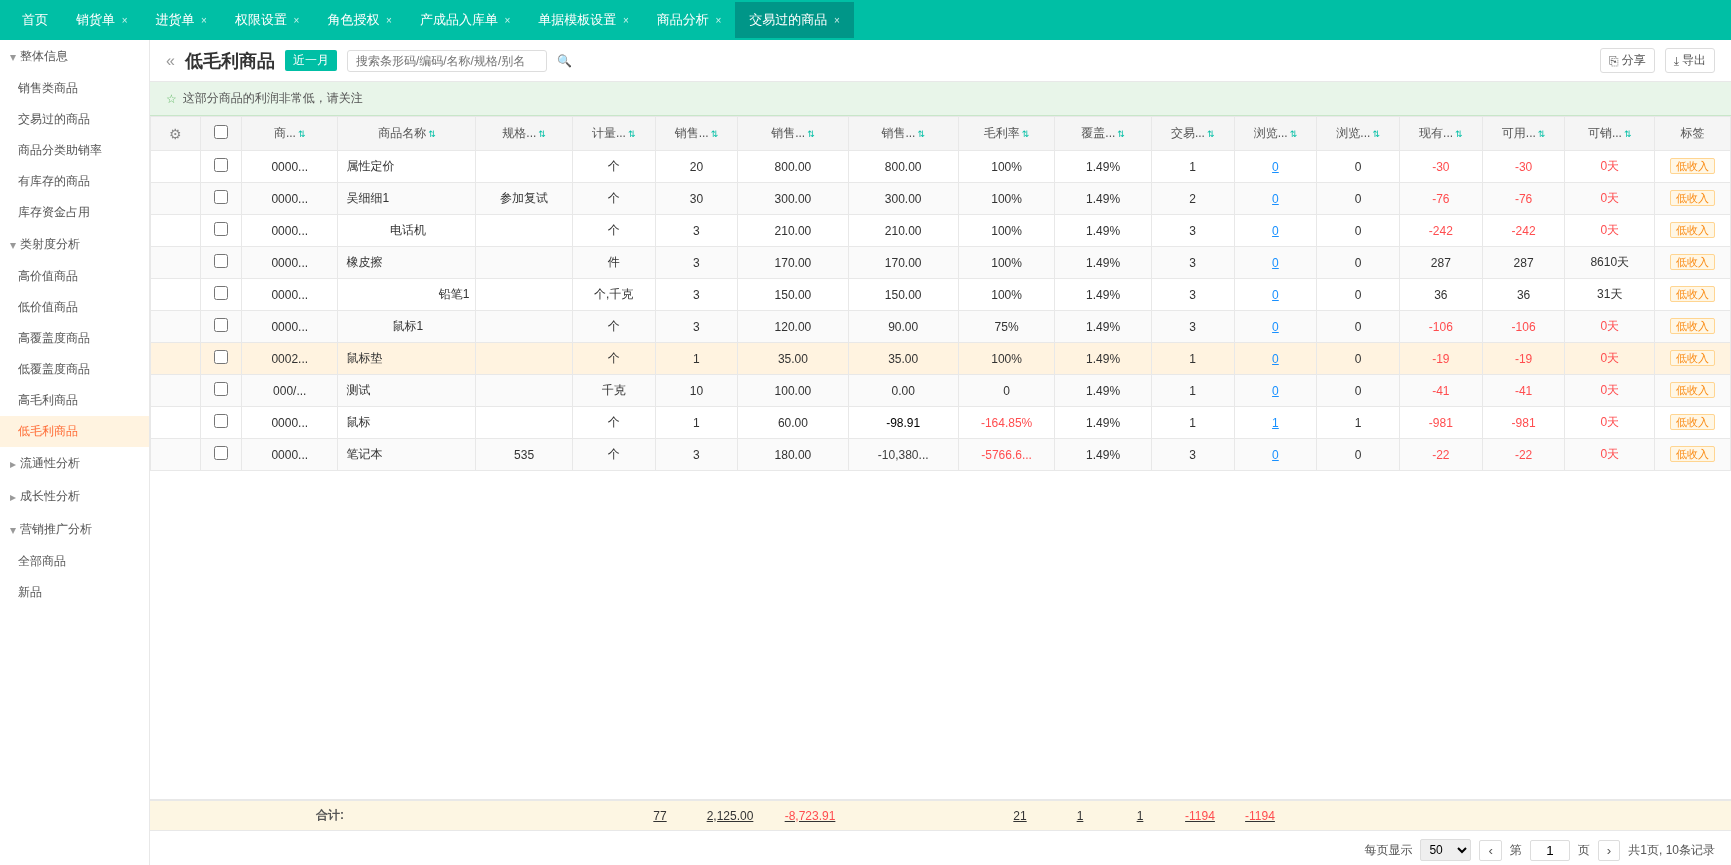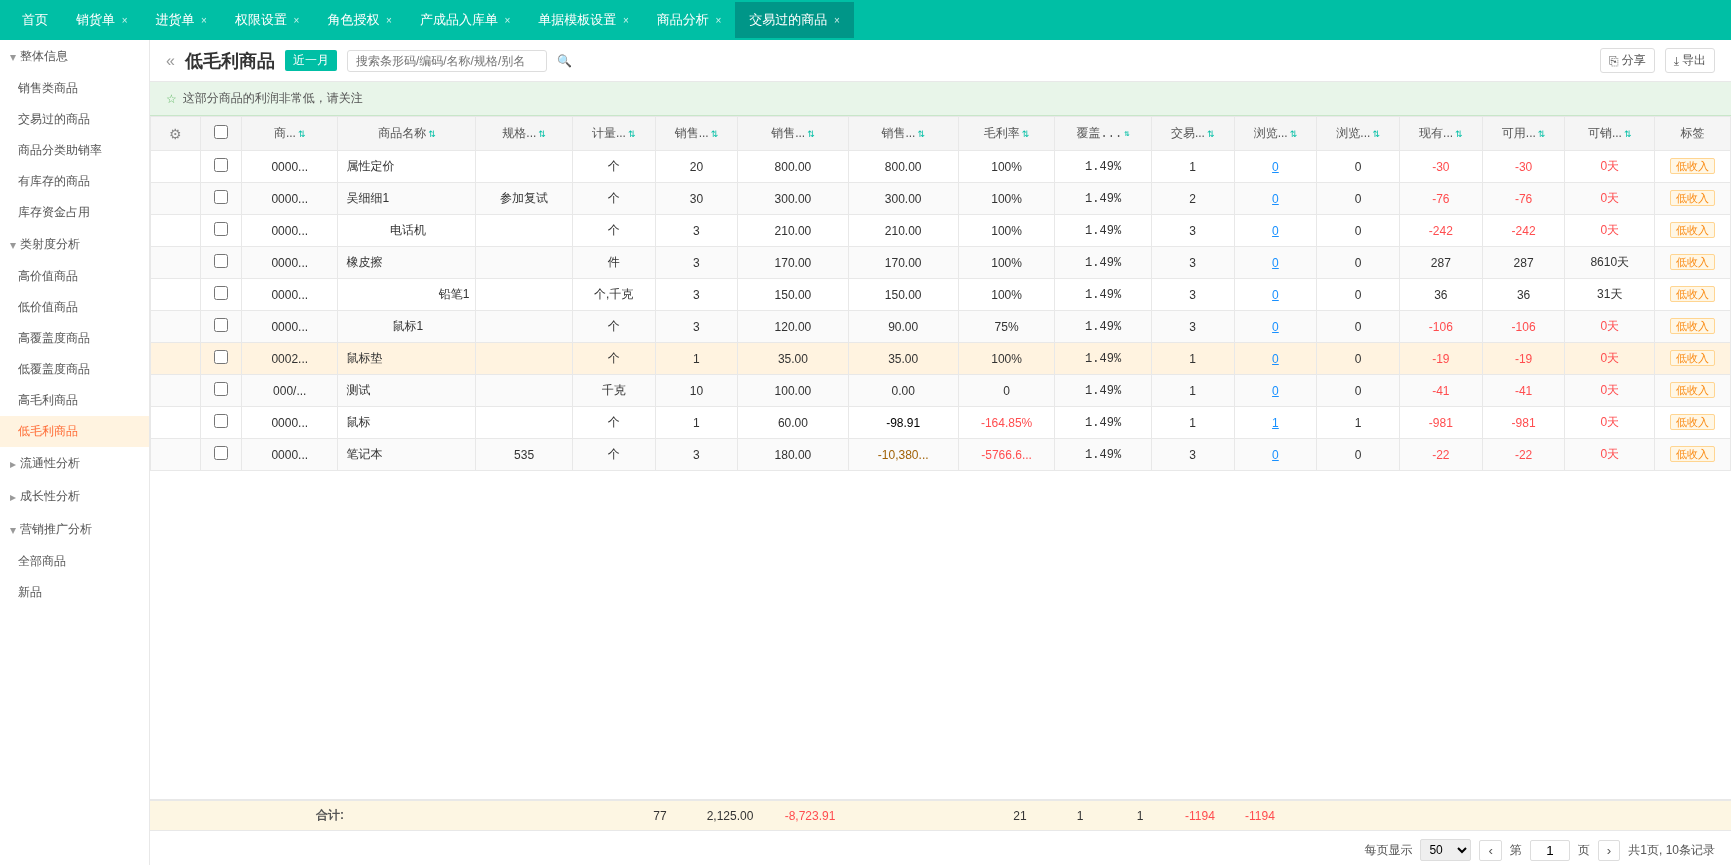--- a/index.html
+++ b/index.html
@@ -62,21 +62,21 @@
     .col-cb { width: 30px; }
     .col-settings { width: 36px; }
     .col-code { width: 70px; }
     .col-name { width: 100px; }
     .col-spec { width: 70px; }
     .col-unit { width: 60px; }
     .col-sales-qty { width: 60px; }
     .col-sales-amt { width: 80px; }
     .col-sales-profit { width: 80px; }
     .col-margin { width: 70px; }
-    .col-cost { width: 70px; font-family: Liberation Mono, monospace; }
+    .col-cost { width: 70px; }
     .col-trade { width: 60px; }
     .col-view1 { width: 60px; }
     .col-view2 { width: 60px; }
     .col-stock { width: 60px; }
     .col-avail { width: 60px; }
     .col-sale-days { width: 65px; }
     .col-tag { width: 55px; }
 
     .checkbox { width: 14px; height: 14px; cursor: pointer; }
     .settings-icon { color: #888; cursor: pointer; font-size: 14px; }
@@ -475,38 +475,38 @@
     </tr>
             <tr>
       <td class="col-settings"></td>
       <td class="col-cb"><input type="checkbox" class="checkbox" style=""></td>
       <td class="col-code">0000...</td>
       <td class="col-name" style="text-align:left;padding-left:8px;">笔记本</td>
       <td class="col-spec">535</td>
       <td class="col-unit">个</td>
       <td class="col-sales-qty">3</td>
       <td class="col-sales-amt">180.00</td>
-      <td class="col-sales-profit" style="color:#a16207">-10,380...</td>
+      <td class="col-sales-profit" style="color:#404040">-10,380...</td>
       <td class="col-margin" style="color:#ff4d4f">-5766.6...</td>
       <td class="col-cost">1.49%</td>
       <td class="col-trade">3</td>
       <td class="col-view1"><span class="td-link">0</span></td>
       <td class="col-view2">0</td>
       <td class="col-stock" style="color:#ff4d4f">-22</td>
       <td class="col-avail" style="color:#ff4d4f">-22</td>
       <td class="col-sale-days" style="color:#ff4d4f">0天</td>
       <td class="col-tag"><span class="tag-orange">低收入</span></td>
     </tr>
           </tbody>
       </table>
     </div>
 
     <div class="table-footer">
       <div class="footer-label">合计:</div>
-      <div style="display:flex;flex:1;align-items:center;">
+      <div style="display:flex;flex:1;align-items:center;text-decoration:underline;">
         <div style="width:100px;"></div>
         <div style="width:100px;"></div>
         <div style="width:70px;"></div>
         <div style="width:60px;text-align:center;padding:0 4px;">77</div>
         <div style="width:80px;text-align:center;padding:0 4px;">2,125.00</div>
         <div style="width:80px;text-align:center;padding:0 4px;color:#ff4d4f;">-8,723.91</div>
         <div style="width:70px;"></div>
         <div style="width:70px;"></div>
         <div style="width:60px;text-align:center;padding:0 4px;">21</div>
         <div style="width:60px;text-align:center;padding:0 4px;">1</div>

